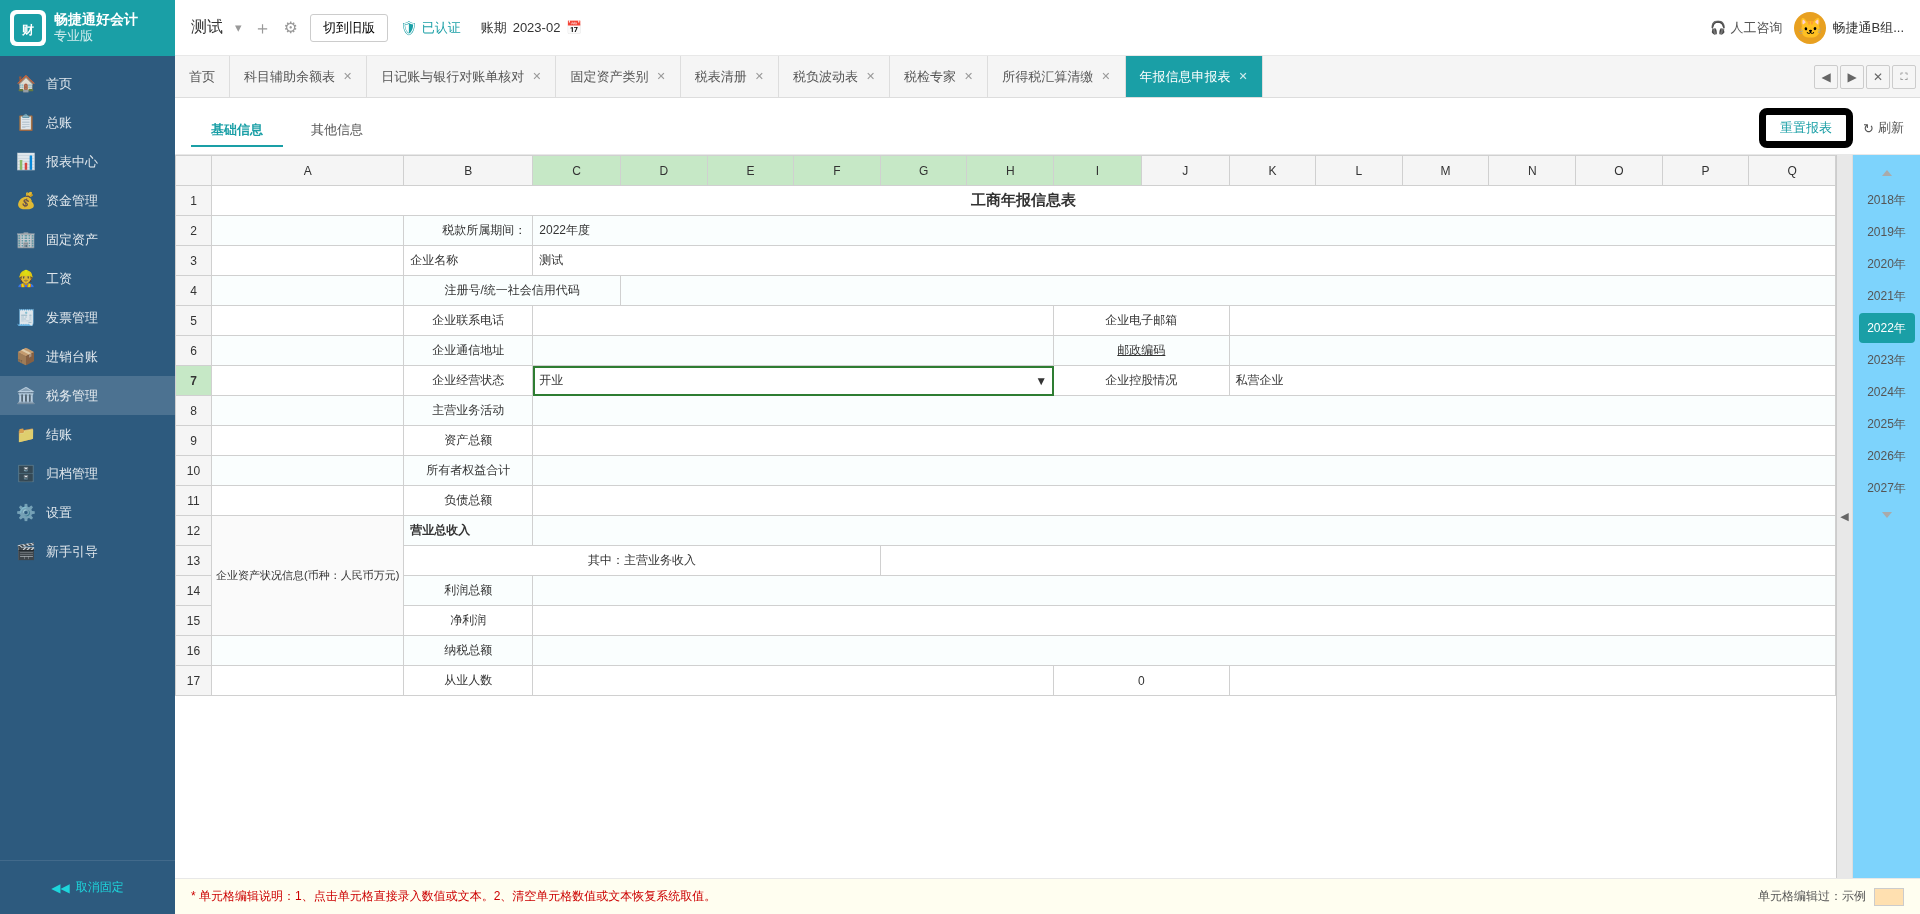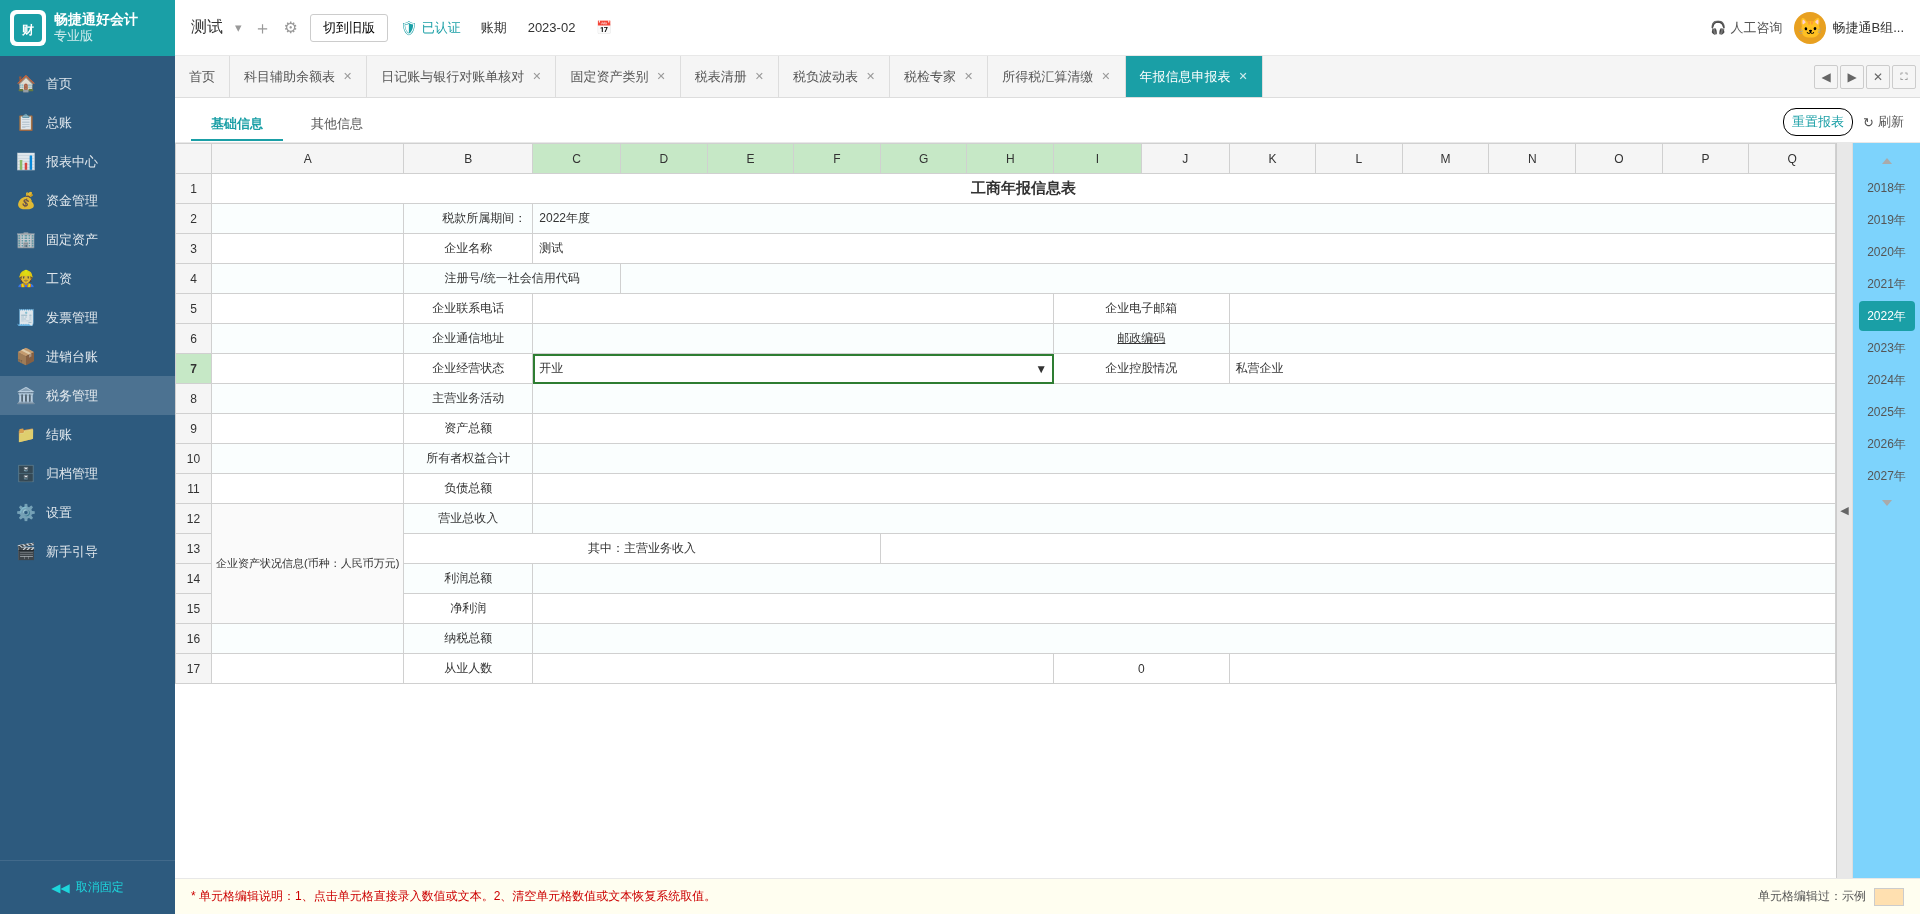--- a/index.html
+++ b/index.html
@@ -26,21 +26,21 @@
     .main { flex: 1; display: flex; flex-direction: column; overflow: hidden; }
 
     
     .topbar { height: 56px; background: white; display: flex; align-items: center; padding: 0 16px; gap: 12px; border-bottom: 1px solid #e8e8e8; flex-shrink: 0; }
     .topbar-title { font-size: 16px; color: #333; }
     .topbar-arrow { color: #999; cursor: pointer; }
     .topbar-add { color: #999; cursor: pointer; font-size: 18px; }
     .topbar-gear { color: #999; cursor: pointer; font-size: 16px; }
     .topbar-btn { border: 1px solid #ccc; border-radius: 3px; padding: 4px 12px; font-size: 13px; cursor: pointer; background: white; }
     .topbar-certified { display: flex; align-items: center; gap: 4px; color: #1a9fa6; font-size: 13px; }
-    .topbar-period { display: flex; align-items: center; gap: 21px; color: #333; font-size: 13px; margin-left: 8px; }
+    .topbar-period { display: flex; align-items: center; gap: 6px; color: #333; font-size: 13px; margin-left: 8px; }
     .topbar-spacer { flex: 1; }
     .topbar-service { display: flex; align-items: center; gap: 4px; color: #555; cursor: pointer; font-size: 13px; }
     .topbar-user { display: flex; align-items: center; gap: 6px; }
     .topbar-avatar { width: 32px; height: 32px; border-radius: 50%; background: #e8a020; display: flex; align-items: center; justify-content: center; overflow: hidden; }
     .topbar-username { color: #333; font-size: 13px; }
 
     
     .tabbar { height: 42px; background: #f5f5f5; display: flex; align-items: stretch; border-bottom: 1px solid #ddd; flex-shrink: 0; overflow: hidden; }
     .tab-item { display: flex; align-items: center; gap: 4px; padding: 0 14px; font-size: 13px; color: #555; cursor: pointer; border-right: 1px solid #ddd; white-space: nowrap; background: #f5f5f5; position: relative; }
     .tab-item .tab-close { font-size: 11px; color: #999; margin-left: 4px; }
@@ -51,21 +51,21 @@
 
     
     .content { flex: 1; display: flex; overflow: hidden; background: white; }
     .content-main { flex: 1; display: flex; flex-direction: column; overflow: hidden; }
 
     
     .subtabs { display: flex; align-items: center; padding: 10px 16px 0; gap: 8px; border-bottom: 1px solid #e8e8e8; }
     .subtab { padding: 6px 20px; font-size: 13px; cursor: pointer; color: #555; border-bottom: 2px solid transparent; }
     .subtab.active { color: #1a9fa6; border-bottom: 2px solid #1a9fa6; font-weight: bold; }
     .subtab-actions { margin-left: auto; display: flex; align-items: center; gap: 10px; padding-bottom: 6px; }
-    .btn-reset { border: 1px solid #000000; color: #1a9fa6; background: white; border-radius: 13px; padding: 4px 8px; font-size: 13px; cursor: pointer; }
+    .btn-reset { border: 7px solid #000000; color: #1a9fa6; background: white; border-radius: 8px; padding: 4px 14px; font-size: 13px; cursor: pointer; }
     .btn-refresh { display: flex; align-items: center; gap: 4px; color: #555; font-size: 13px; cursor: pointer; background: none; border: none; }
 
     
     .spreadsheet-container { flex: 1; display: flex; overflow: hidden; }
     .spreadsheet-wrap { flex: 1; overflow: auto; position: relative; }
     
     table.sheet { border-collapse: collapse; min-width: 100%; table-layout: fixed; }
     table.sheet th, table.sheet td { border: 1px solid #d0d0d0; font-size: 12px; white-space: nowrap; overflow: hidden; text-overflow: ellipsis; }
     
     
@@ -313,21 +313,21 @@
                 <tr>
                   <td class="row-num">2</td>
                   <td></td>
                   <td style="text-align:right;">税款所属期间：</td>
                   <td colspan="15">2022年度</td>
                 </tr>
 
                 <tr>
                   <td class="row-num">3</td>
                   <td></td>
-                  <td style="text-align:center;font-family:Liberation Serif, serif;">企业名称</td>
+                  <td style="font-family:Liberation Serif, serif;">企业名称</td>
                   <td colspan="15">测试</td>
                 </tr>
 
                 <tr>
                   <td class="row-num">4</td>
                   <td></td>
                   <td colspan="2" style="text-align:center;margin-top:20px;">注册号/统一社会信用代码</td>
                   <td colspan="14"></td>
                 </tr>
 
@@ -387,21 +387,21 @@
                 <tr>
                   <td class="row-num">11</td>
                   <td></td>
                   <td style="text-align:center;">负债总额</td>
                   <td colspan="15"></td>
                 </tr>
 
                 <tr>
                   <td class="row-num">12</td>
                   <td rowspan="4" style="text-align:center; background:#fafafa; font-size:11px; vertical-align:middle; padding:4px;">企业资产状况信息(币种：人民币万元)</td>
-                  <td style="text-align:center;">营业总收入</td>
+                  <td style="text-align:left;font-weight:bold;">营业总收入</td>
                   <td colspan="15"></td>
                 </tr>
 
                 <tr>
                   <td class="row-num">13</td>
                   <td colspan="5" style="text-align:center;">其中：主营业务收入</td>
                   <td colspan="11"></td>
                 </tr>
 
                 <tr>

